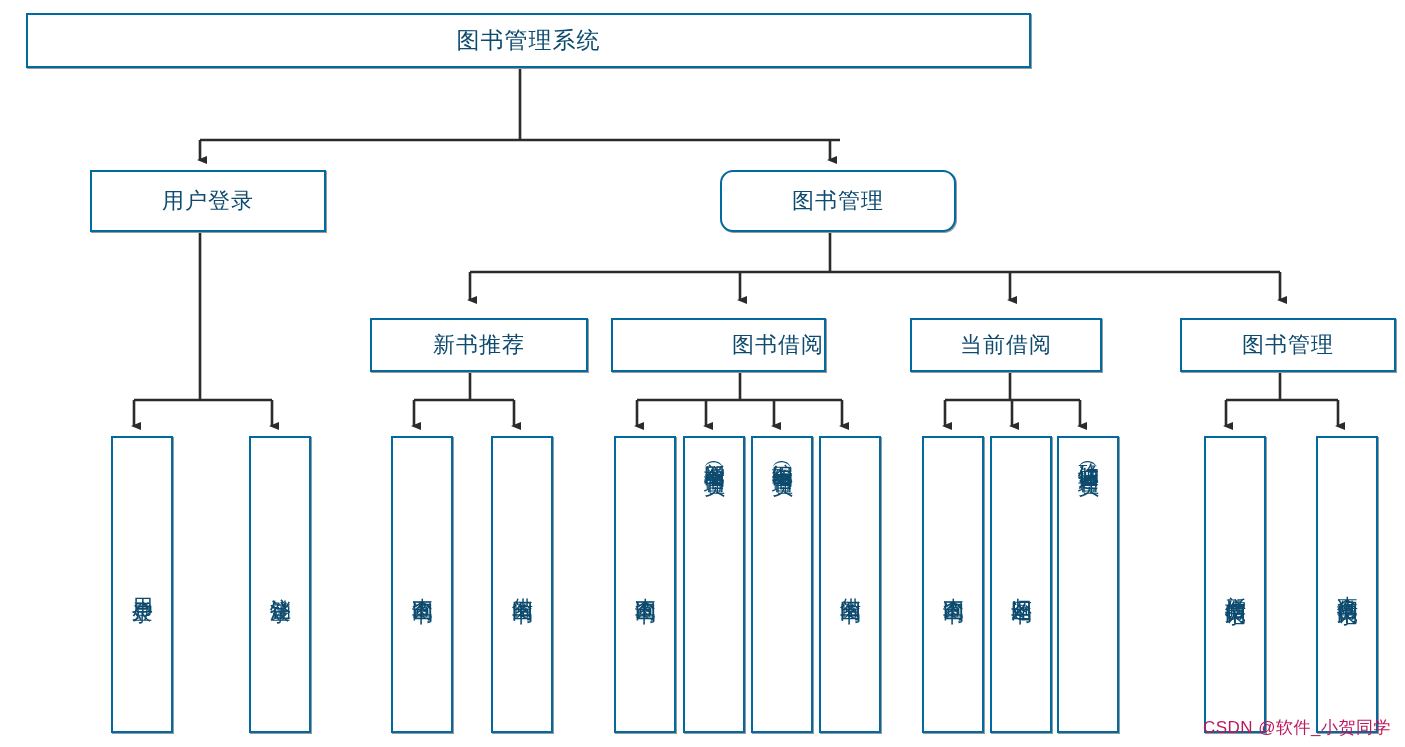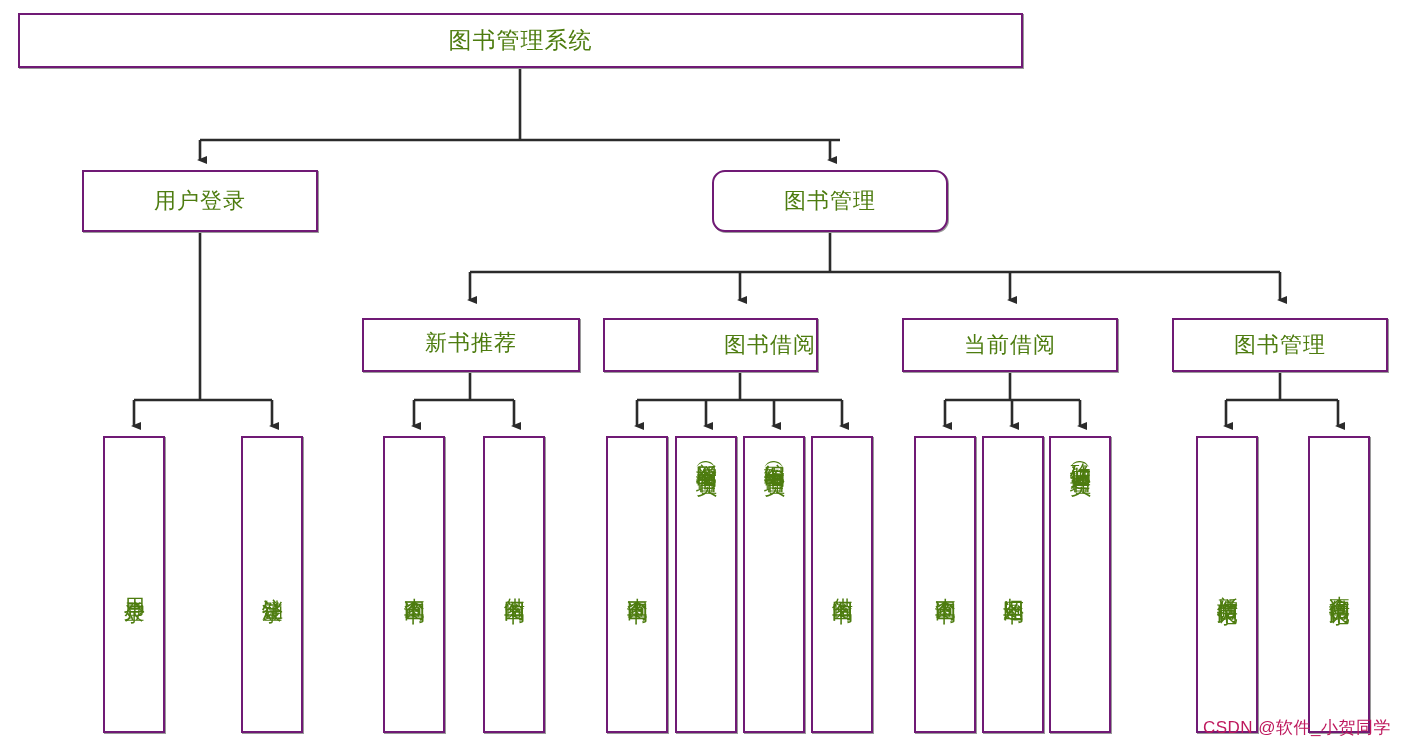--- a/index.html
+++ b/index.html
@@ -22,27 +22,28 @@
     position: absolute;
     left: 0;
     top: 0;
     width: 1405px;
     height: 747px;
     pointer-events: none;
   }
   .node {
     position: absolute;
     box-sizing: border-box;
-    border: 2px solid #701a75;
+    border: 2px solid #0369a1;
     background: #ffffff;
     display: flex;
     align-items: center;
     justify-content: center;
-    color: #4d7c0f;
+    color: #0c4a6e;
     box-shadow: 1px 1px 0 #9a9a9a;
+    margin-left: 8px;
   }
   .node-h {
     font-size: 22px;
     letter-spacing: 1px;
     line-height: 1.2;
     white-space: nowrap;
   }
   .node-root .node-label {
     font-size: 23px;
   }
@@ -137,29 +138,29 @@
   </div>
 
   <div class="node node-h" style="left:82px; top:170px; width:236px; height:62px;">
     <span class="node-label">用户登录</span>
   </div>
 
   <div class="node node-h" style="left:712px; top:170px; width:236px; height:62px;border-radius:13px;">
     <span class="node-label">图书管理</span>
   </div>
 
-  <div class="node node-h" style="left:362px; top:318px; width:218px; height:54px;font-family:Liberation Mono, monospace;">
+  <div class="node node-h" style="left:362px; top:318px; width:218px; height:54px;">
     <span class="node-label">新书推荐</span>
   </div>
 
   <div class="node node-h" style="left:603px; top:318px; width:215px; height:54px;justify-content:flex-end;">
     <span class="node-label">图书借阅</span>
   </div>
 
-  <div class="node node-h" style="left:902px; top:318px; width:216px; height:54px;">
+  <div class="node node-h" style="left:902px; top:318px; width:192px; height:54px;">
     <span class="node-label">当前借阅</span>
   </div>
 
   <div class="node node-h" style="left:1172px; top:318px; width:216px; height:54px;">
     <span class="node-label">图书管理</span>
   </div>
 
   <div class="node node-v v-center" style="left:103px; top:436px; width:62px; height:297px;">
     <span class="node-label">用户登录</span>
   </div>

